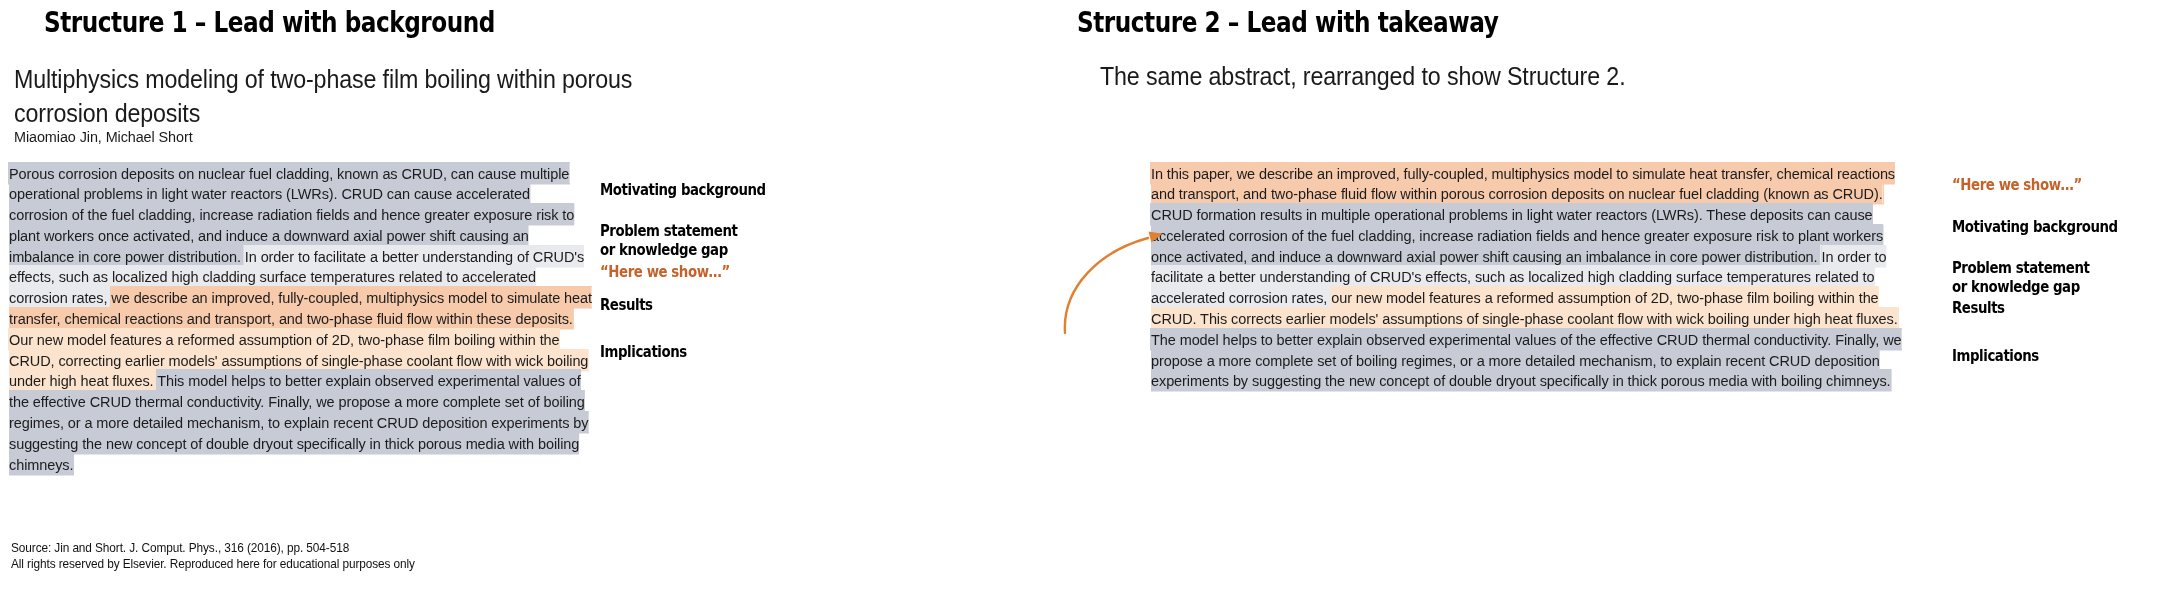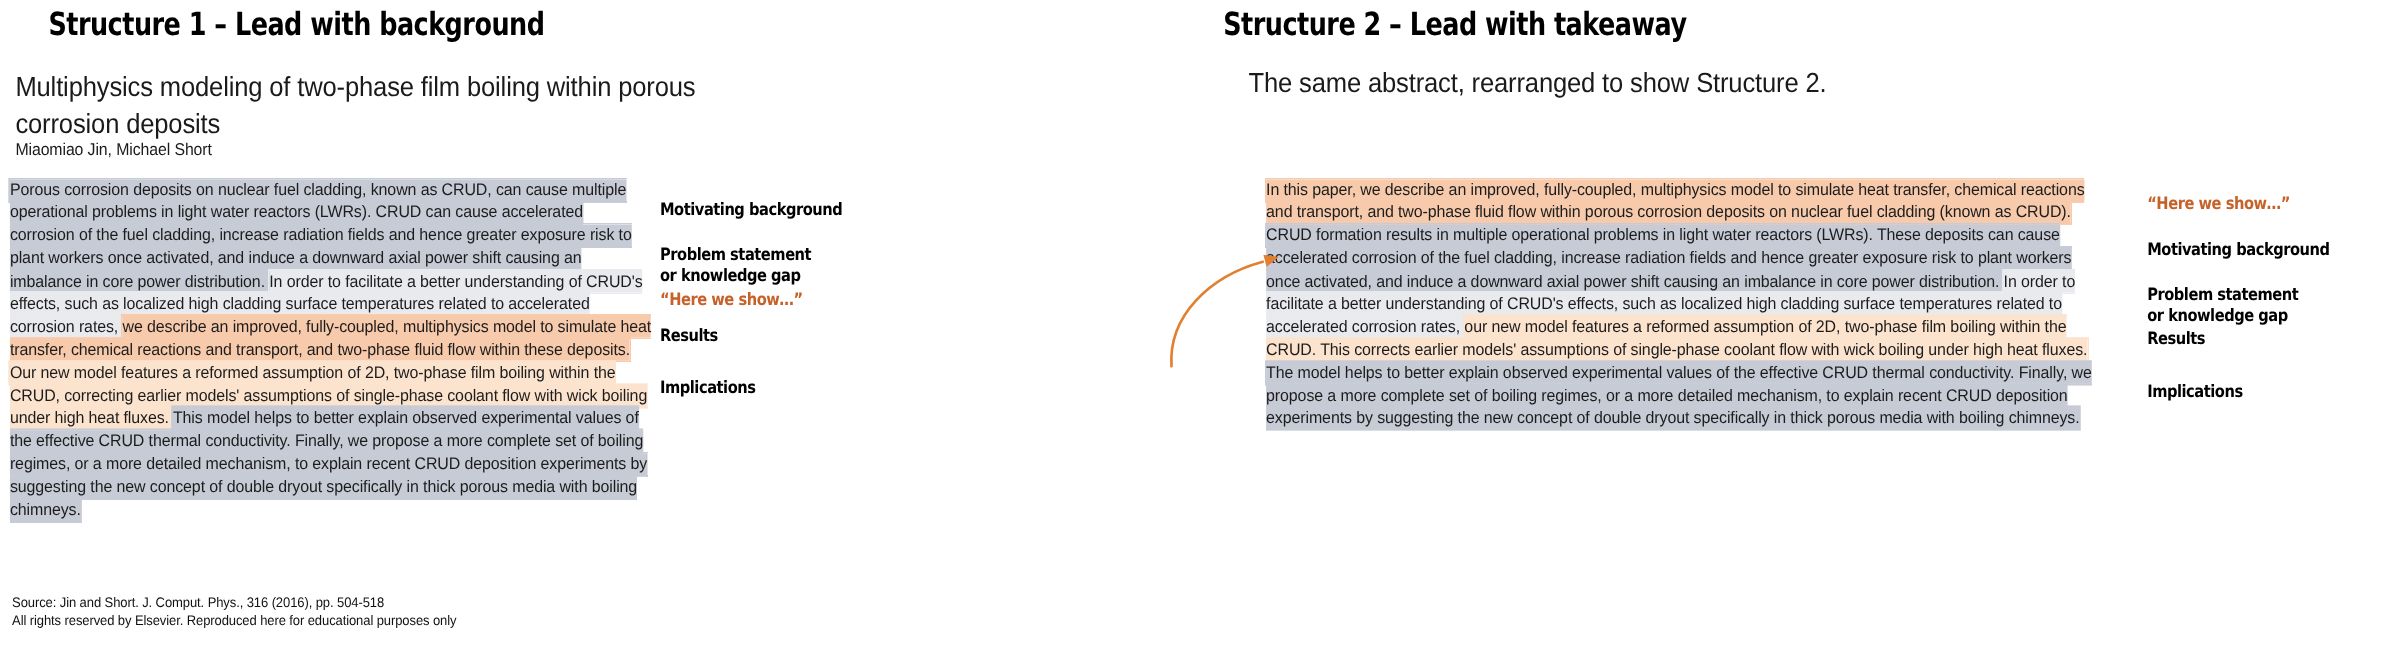--- a/index.html
+++ b/index.html
@@ -24,21 +24,21 @@
     height: 606px;
   }
 
   
   .panel {
     position: absolute;
     top: 0;
     height: 606px;
   }
   .panel-left  { left: 0;     width: 1083px; }
-  .panel-right { left: 1083px; width: 1083px; }
+  .panel-right { left: 1048px; width: 1083px; }
 
   
   .panel-title {
     position: absolute;
     top: 6px;
     font-family: "DejaVu Sans", "Liberation Sans", sans-serif;
     font-weight: bold;
     font-size: 29px;
     letter-spacing: -0.6px;
     line-height: 1.15;

